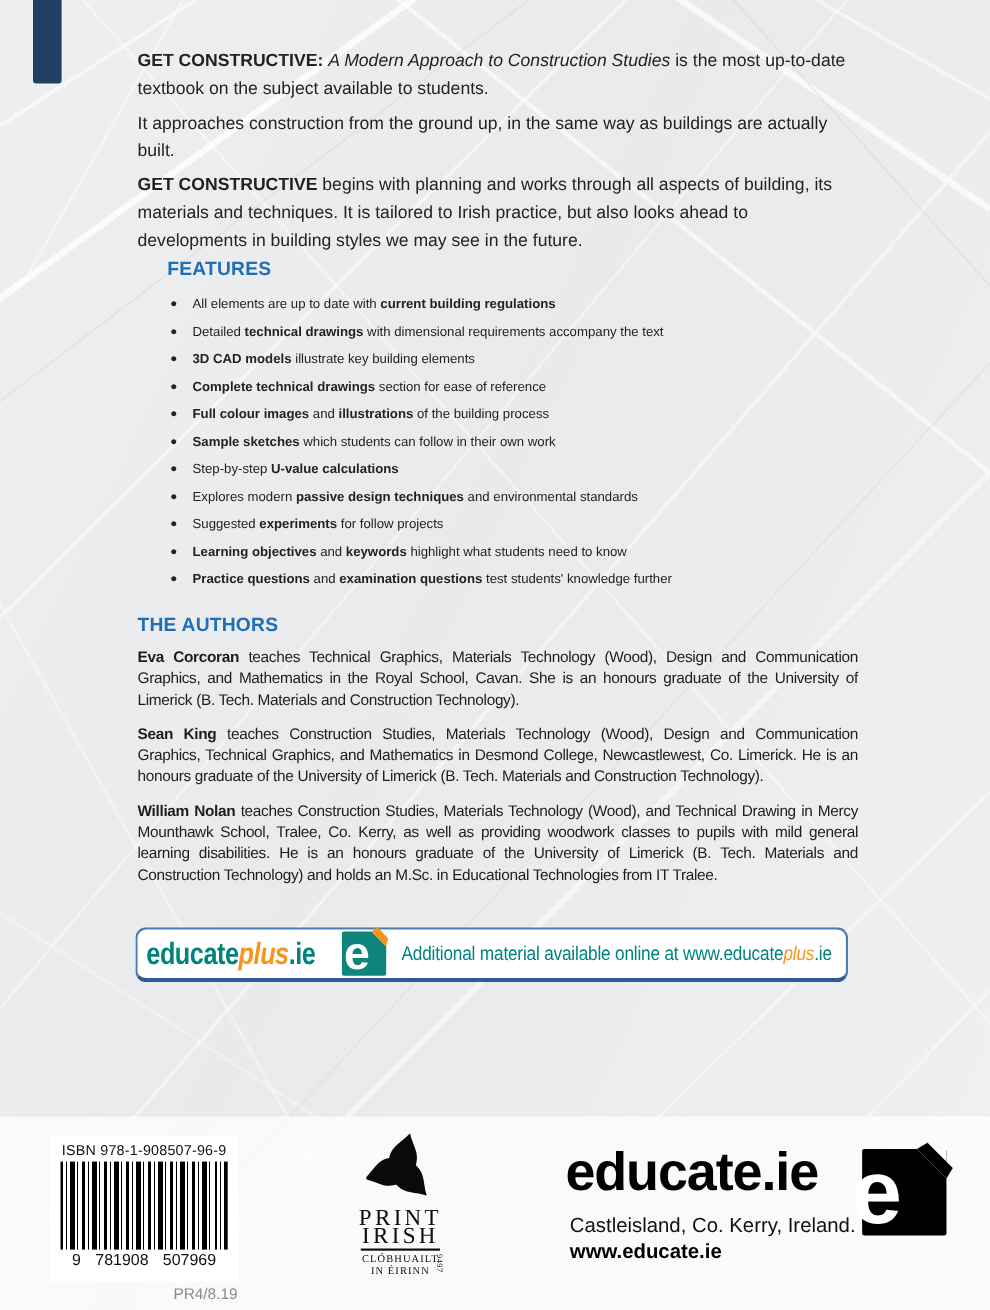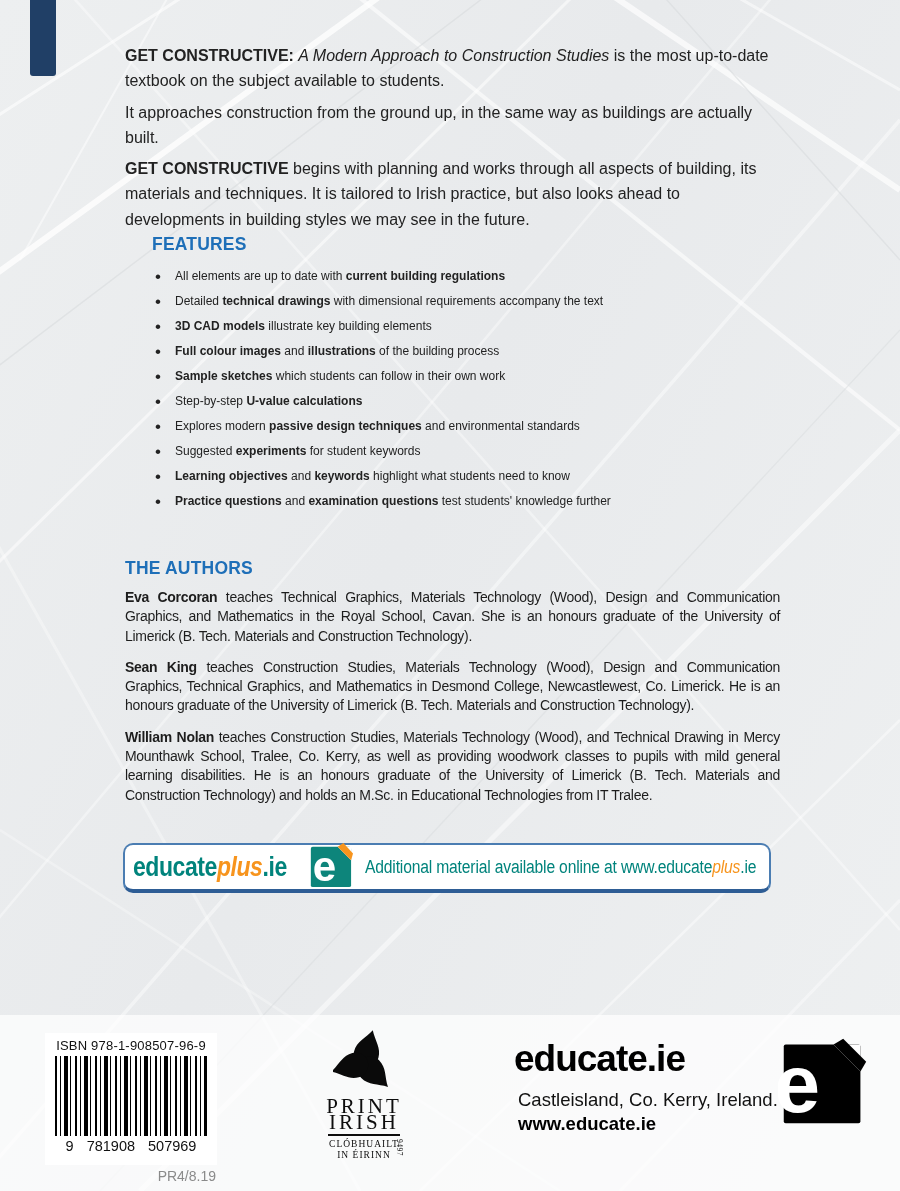--- a/index.html
+++ b/index.html
@@ -53,21 +53,21 @@
   .print-code { left:150px; top:1168px; width:66px; text-align:right; font-size:14px; color:#8a8a8a; }
 
   .print-irish { left:318px; top:1028px; width:92px; text-align:center; font-family:"Liberation Serif", serif; color:#0d0d0d; }
   .pi-caps { font-size:21px; letter-spacing:3px; line-height:16px; }
   .pi-rule { width:72px; height:2px; background:#0d0d0d; margin:4px auto 3px; }
   .pi-sub { font-size:9.5px; letter-spacing:1px; line-height:10.5px; font-variant:small-caps; }
   .pi-vert { position:absolute; right:2px; bottom:8px; font-size:7.5px; transform:rotate(90deg); transform-origin:center; letter-spacing:.5px; }
 
   .educate-block { left:514px; top:1036px; width:370px; }
   .tagline { font-size:16px; letter-spacing:1px; color:#141414; margin-left:4px; }
-  .brand { font-size:37px; font-weight:bold; letter-spacing:-1px; color:#000; margin-top:2px; }
+  .brand { font-size:49px; font-weight:bold; letter-spacing:-1px; color:#000; margin-top:2px; }
   .e-logo { position:absolute; right:14px; top:0px; }
   .address { font-size:18.5px; color:#111; margin-top:9px; margin-left:4px; }
   .website { font-size:18.5px; font-weight:bold; color:#000; margin-top:2px; margin-left:4px; }
 </style>
 </head>
 <body>
 
 <div class="page">
 
   <svg class="texture" width="900" height="1191" viewBox="0 0 900 1191">
@@ -103,25 +103,26 @@
     <p><span>It approaches construction from the ground up, in the same way as buildings are actually built.</span></p>
     <p><span style="font-weight: bold;">GET CONSTRUCTIVE</span><span> begins with planning and works through all aspects of building, its materials and techniques. It is tailored to Irish practice, but also looks ahead to developments in building styles we may see in the future.</span></p>
   </div>
 
   <div class="block features">
     <h2 class="sect">FEATURES</h2>
     <ul>
       <li><span>All elements are up to date with </span><span style="font-weight: bold;">current building regulations</span></li>
       <li><span>Detailed </span><span style="font-weight: bold;">technical drawings</span><span> with dimensional requirements accompany the text</span></li>
       <li><span style="font-weight: bold;">3D CAD models</span><span> illustrate key building elements</span></li>
+      <li><span style="font-weight: bold;">Complete technical drawings</span><span> section for ease of reference</span></li>
       <li><span style="font-weight: bold;">Full colour images</span><span> and </span><span style="font-weight: bold;">illustrations</span><span> of the building process</span></li>
       <li><span style="font-weight: bold;">Sample sketches</span><span> which students can follow in their own work</span></li>
       <li><span>Step-by-step </span><span style="font-weight: bold;">U-value calculations</span></li>
       <li><span>Explores modern </span><span style="font-weight: bold;">passive design techniques</span><span> and environmental standards</span></li>
-      <li><span>Suggested </span><span style="font-weight: bold;">experiments</span><span> for student keywords</span></li>
+      <li><span>Suggested </span><span style="font-weight: bold;">experiments</span><span> for follow projects</span></li>
       <li><span style="font-weight: bold;">Learning objectives</span><span> and </span><span style="font-weight: bold;">keywords</span><span> highlight what students need to know</span></li>
       <li><span style="font-weight: bold;">Practice questions</span><span> and </span><span style="font-weight: bold;">examination questions</span><span> test students' knowledge further</span></li>
     </ul>
   </div>
 
   <div class="block authors">
     <h2 class="sect">THE AUTHORS</h2>
     <p><span style="font-weight: bold;">Eva Corcoran</span><span> teaches Technical Graphics, Materials Technology (Wood), Design and Communication Graphics, and Mathematics in the Royal School, Cavan. She is an honours graduate of the University of Limerick (B. Tech. Materials and Construction Technology).</span></p>
     <p><span style="font-weight: bold;">Sean King</span><span> teaches Construction Studies, Materials Technology (Wood), Design and Communication Graphics, Technical Graphics, and Mathematics in Desmond College, Newcastlewest, Co. Limerick. He is an honours graduate of the University of Limerick (B. Tech. Materials and Construction Technology).</span></p>
     <p><span style="font-weight: bold;">William Nolan</span><span> teaches Construction Studies, Materials Technology (Wood), and Technical Drawing in Mercy Mounthawk School, Tralee, Co. Kerry, as well as providing woodwork classes to pupils with mild general learning disabilities. He is an honours graduate of the University of Limerick (B. Tech. Materials and Construction Technology) and holds an M.Sc. in Educational Technologies from IT Tralee.</span></p>

